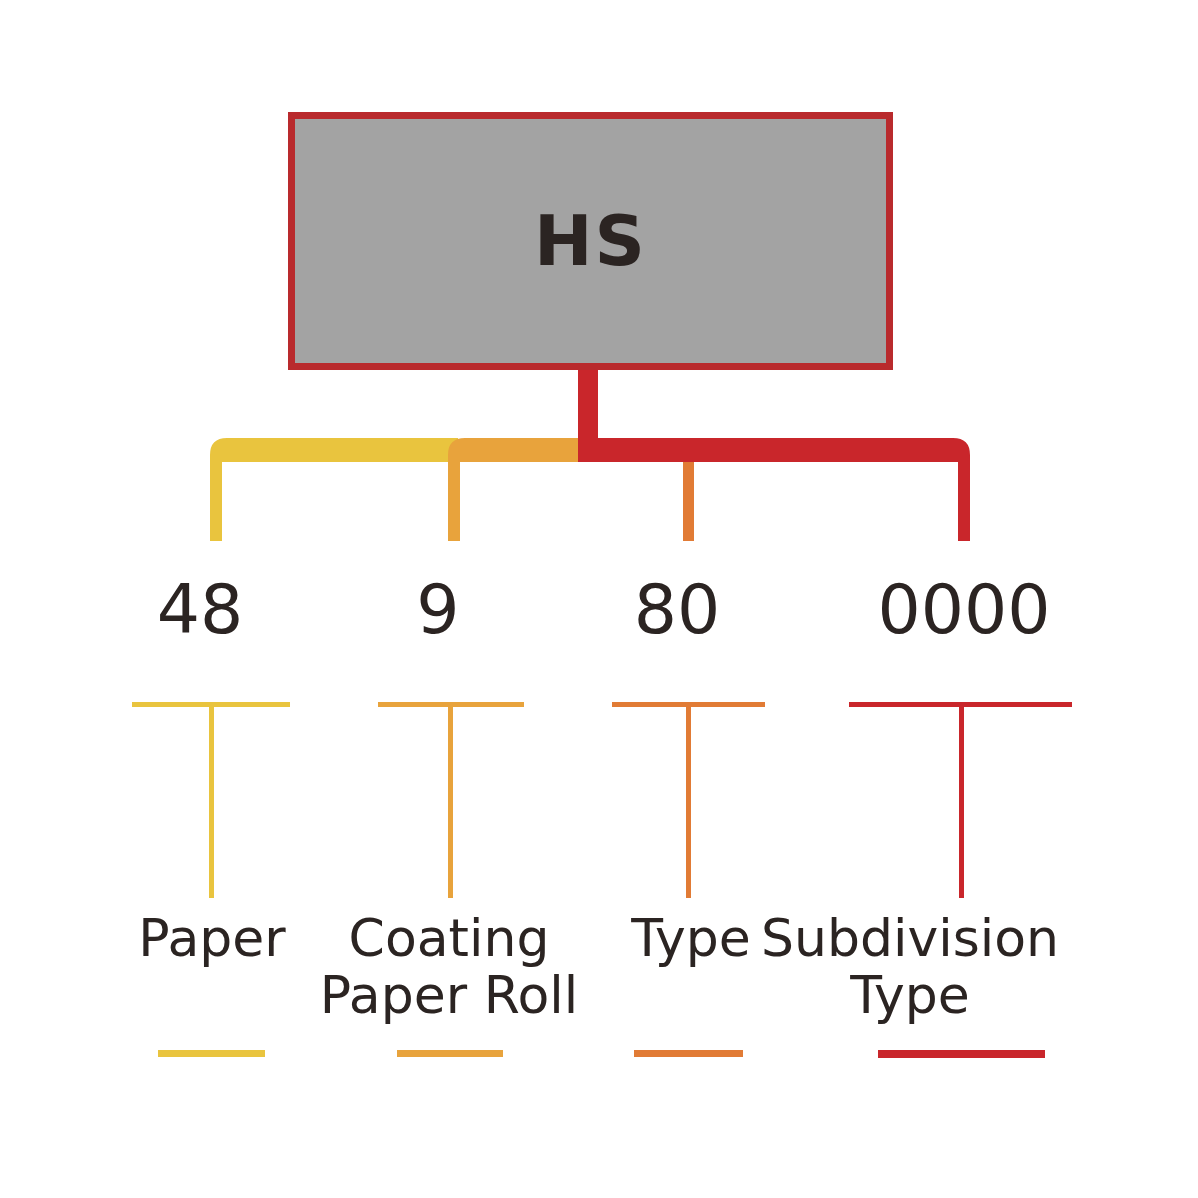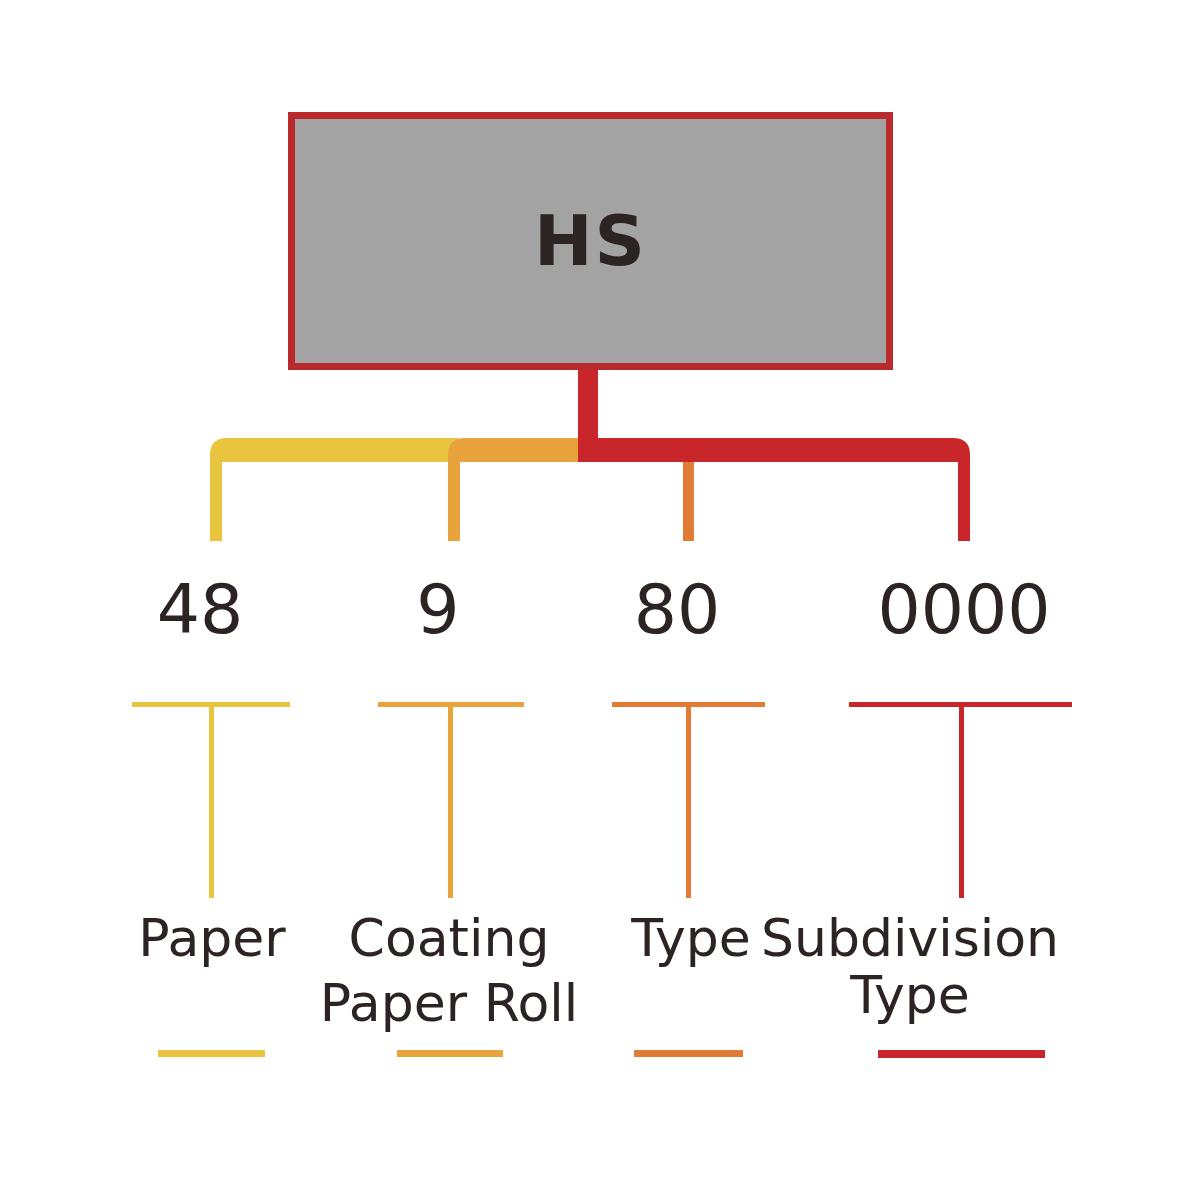--- a/index.html
+++ b/index.html
@@ -107,21 +107,21 @@
   <div class="seg-code" style="left: 438px; color: rgb(43, 36, 34);">9</div>
   <div class="seg-code" style="left: 677px; color: rgb(43, 36, 34);">80</div>
   <div class="seg-code" style="left: 964px; color: rgb(43, 36, 34); text-align: right;">0000</div>
 
   <div class="seg-label" style="left:212px">
     <span style="color: rgb(43, 36, 34);">Paper</span>
 
   </div>
   <div class="seg-label" style="left:449px">
     <span style="color: rgb(43, 36, 34);">Coating</span>
-    <span style="color: rgb(43, 36, 34); margin-top: 8px;">Paper Roll</span>
+    <span style="color: rgb(43, 36, 34);">Paper Roll</span>
   </div>
   <div class="seg-label" style="left:691px">
     <span style="color: rgb(43, 36, 34);">Type</span>
 
   </div>
   <div class="seg-label" style="left:910px">
     <span style="color: rgb(43, 36, 34);">Subdivision</span>
     <span style="color: rgb(43, 36, 34);">Type</span>
   </div>
 

